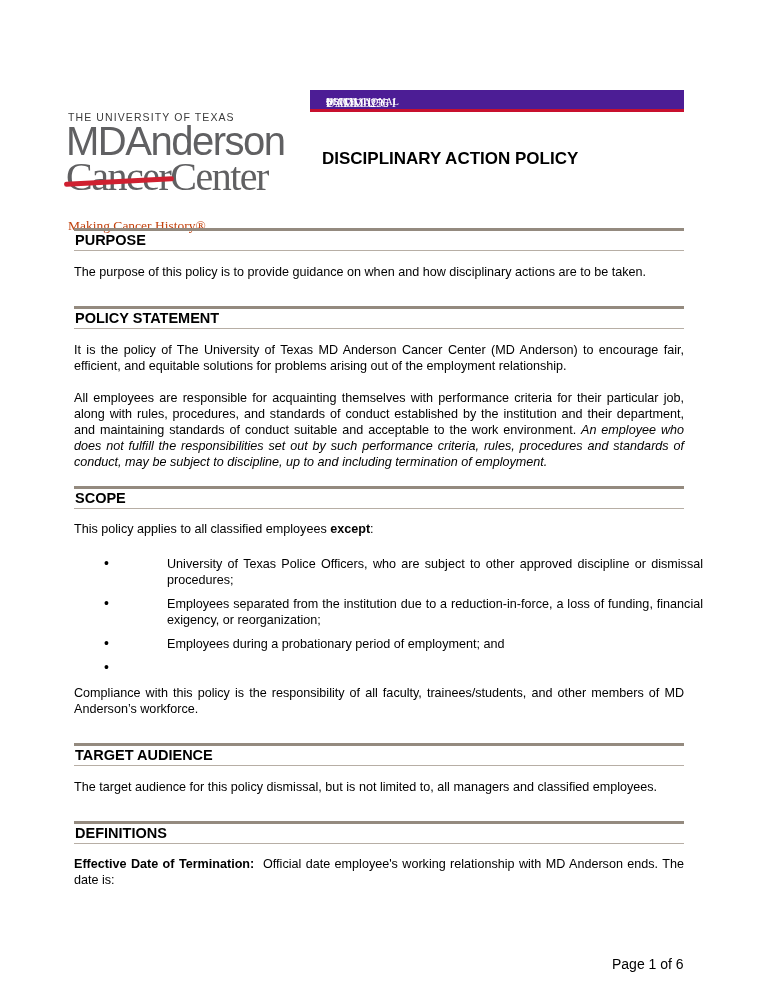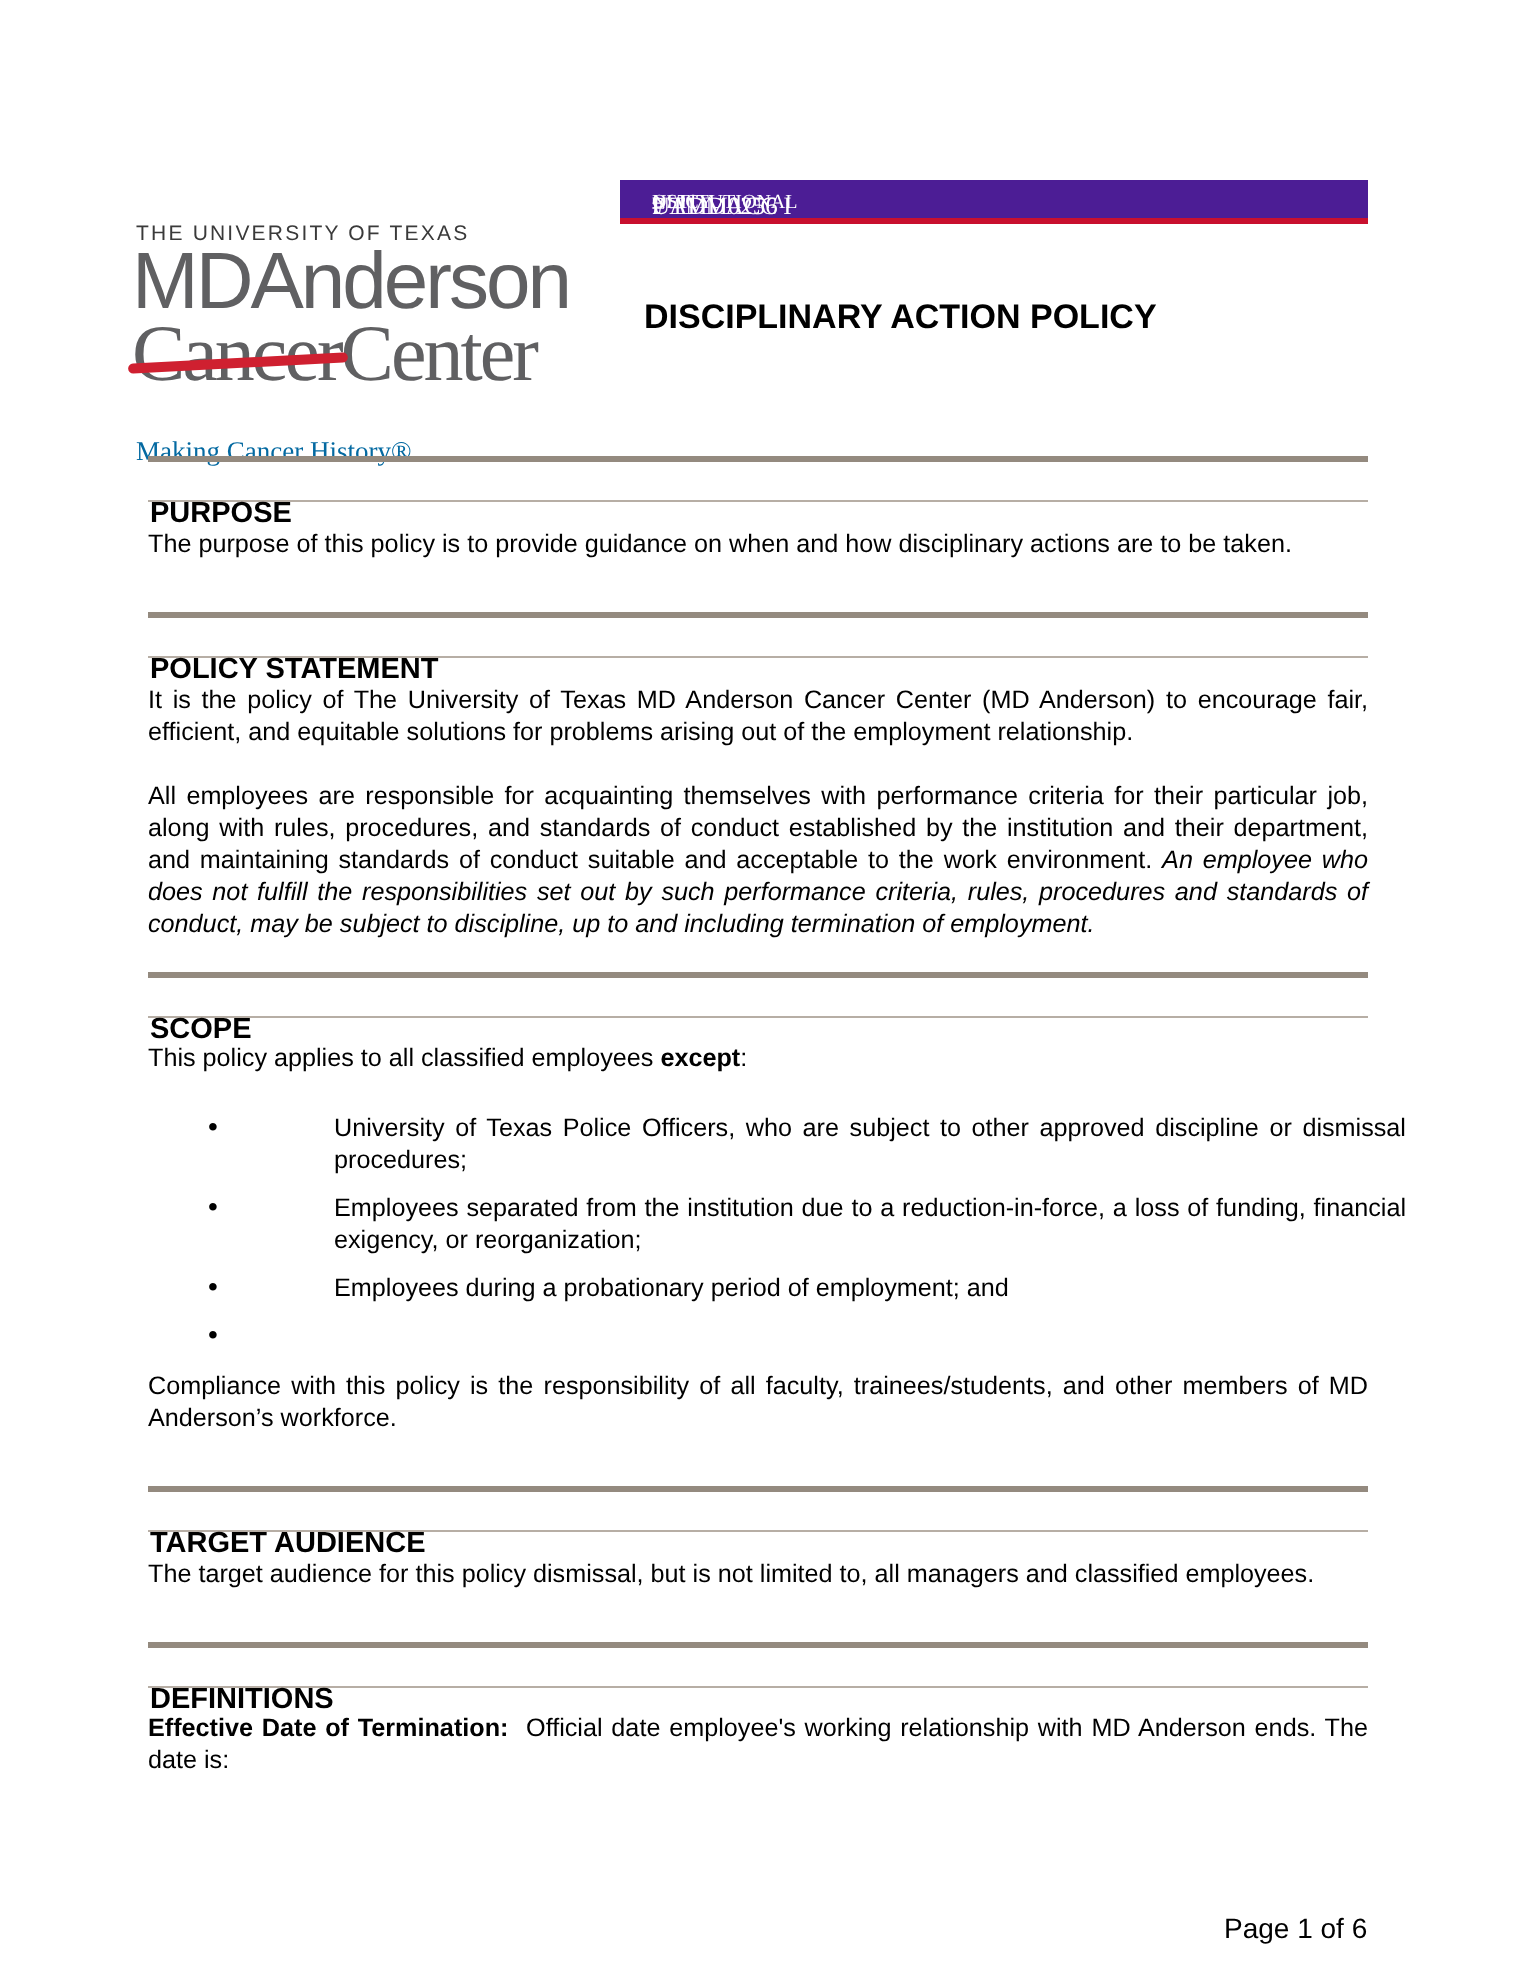--- a/index.html
+++ b/index.html
@@ -11,35 +11,35 @@
   .logo { position: absolute; left: 66px; top: 77px; width: 220px; height: 128px; margin-top: 34px; }
   .logo .univ { position: absolute; left: 2px; top: 0; font-family: "Liberation Sans", sans-serif;
                 font-size: 10.5px; letter-spacing: 1.1px; color: #3a3a3a; white-space: nowrap; }
   .logo .md { position: absolute; left: 0; top: 10px; font-family: Liberation Sans, sans-serif;
               font-size: 40px; color: #606062; letter-spacing: -1.5px; white-space: nowrap; line-height: 40px; }
   .logo .cc { position: absolute; left: 0; top: 46px; font-family: "Liberation Serif", serif;
               font-size: 40px; color: #606062; letter-spacing: -1.5px; white-space: nowrap; line-height: 40px; }
   .logo .strike { position: absolute; left: -2px; top: 68px; width: 110px; height: 5px;
                   background: #cf2030; transform: rotate(-3deg); border-radius: 3px; }
   .logo .tag { position: absolute; left: 2px; top: 107px; font-family: "Liberation Serif", serif;
-               font-size: 13.5px; color: #0369a1; white-space: nowrap; }
+               font-size: 13.5px; color: #c2410c; white-space: nowrap; }
 
   .policy-bar { position: absolute; left: 310px; top: 90px; width: 374px; height: 19px;
                 background: #4c1d95; border-bottom: 3px solid #c8102e; }
   .policy-bar span { position: absolute; left: 8px; top: 3px; color: #fff;
                      font-family: "Liberation Serif", serif; font-size: 12.5px; white-space: nowrap; }
   .policy-bar .sc { font-size: 10px; }
 
   .doc-title { position: absolute; left: 322px; top: 149px; font-size: 17px; font-weight: bold;
                white-space: nowrap; }
 
   
   .section-h { position: absolute; left: 74px; width: 610px; border-top: 3px solid #948a7f;
                border-bottom: 1px solid #b7aea5; height: 19px; }
-  .section-h span { position: absolute; left: 1px; top: 18px; font-size: 14.5px; font-weight: bold; }
+  .section-h span { position: absolute; left: 1px; top: 1px; font-size: 14.5px; font-weight: bold; }
 
   .para { position: absolute; left: 74px; width: 610px; font-size: 12.6px; line-height: 16px;
           text-align: justify; }
   .para .it { font-style: italic; }
   .bullet { position: absolute; left: 104px; font-size: 14px; }
   .bullet-text { position: absolute; left: 148px; width: 536px; font-size: 12.6px; line-height: 16px;
                  text-align: justify; margin-left: 19px; }
 
   .page-num { position: absolute; left: 612px; top: 956px; font-size: 14px; white-space: nowrap; }
 </style>

